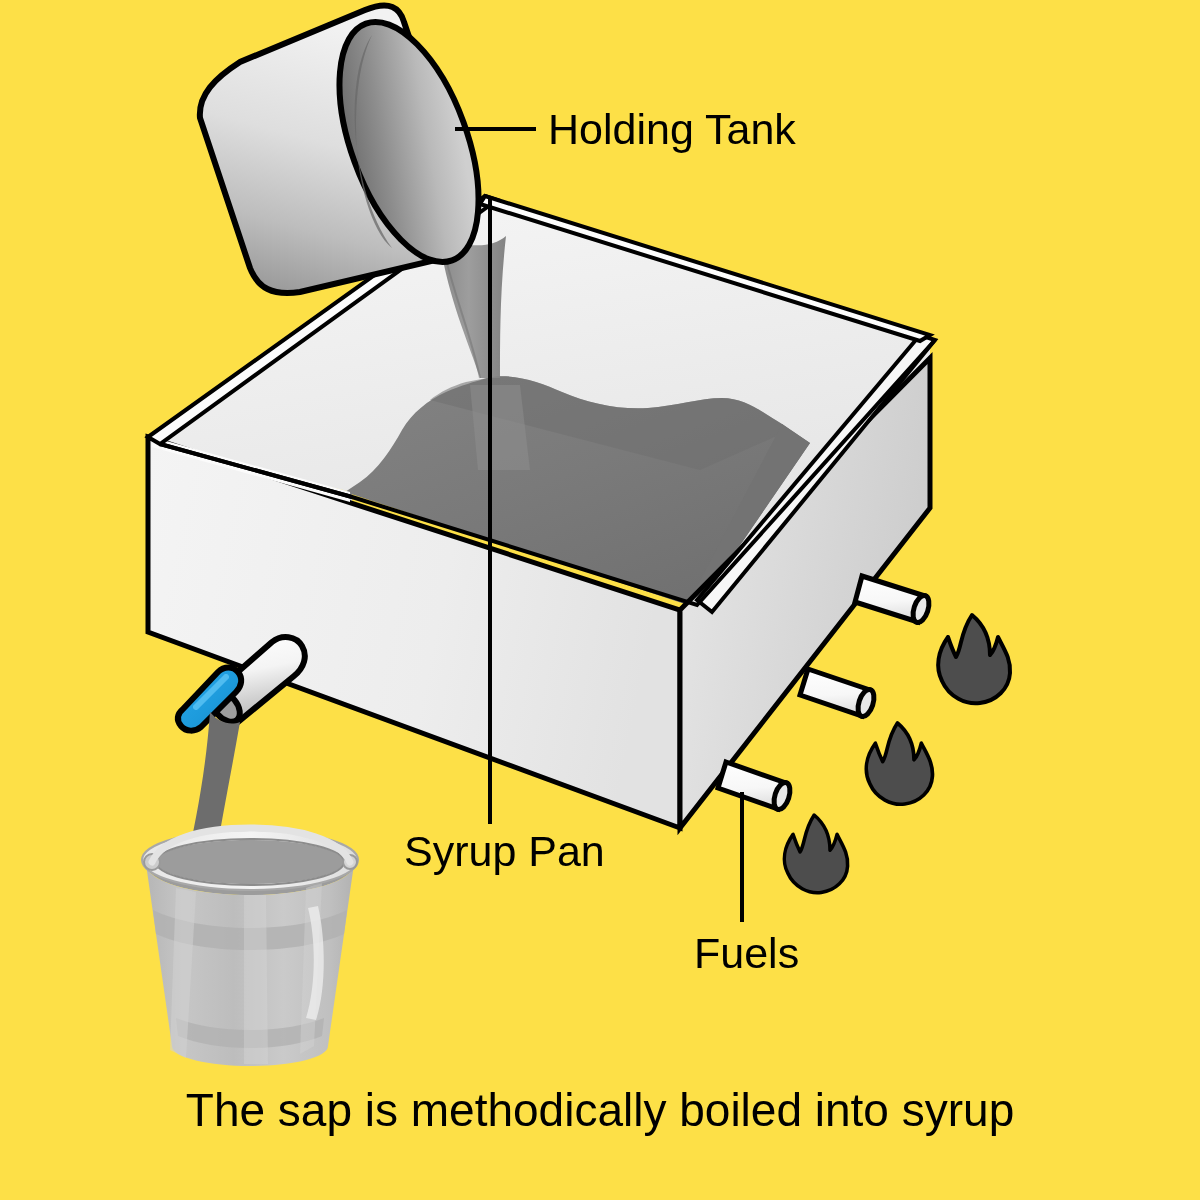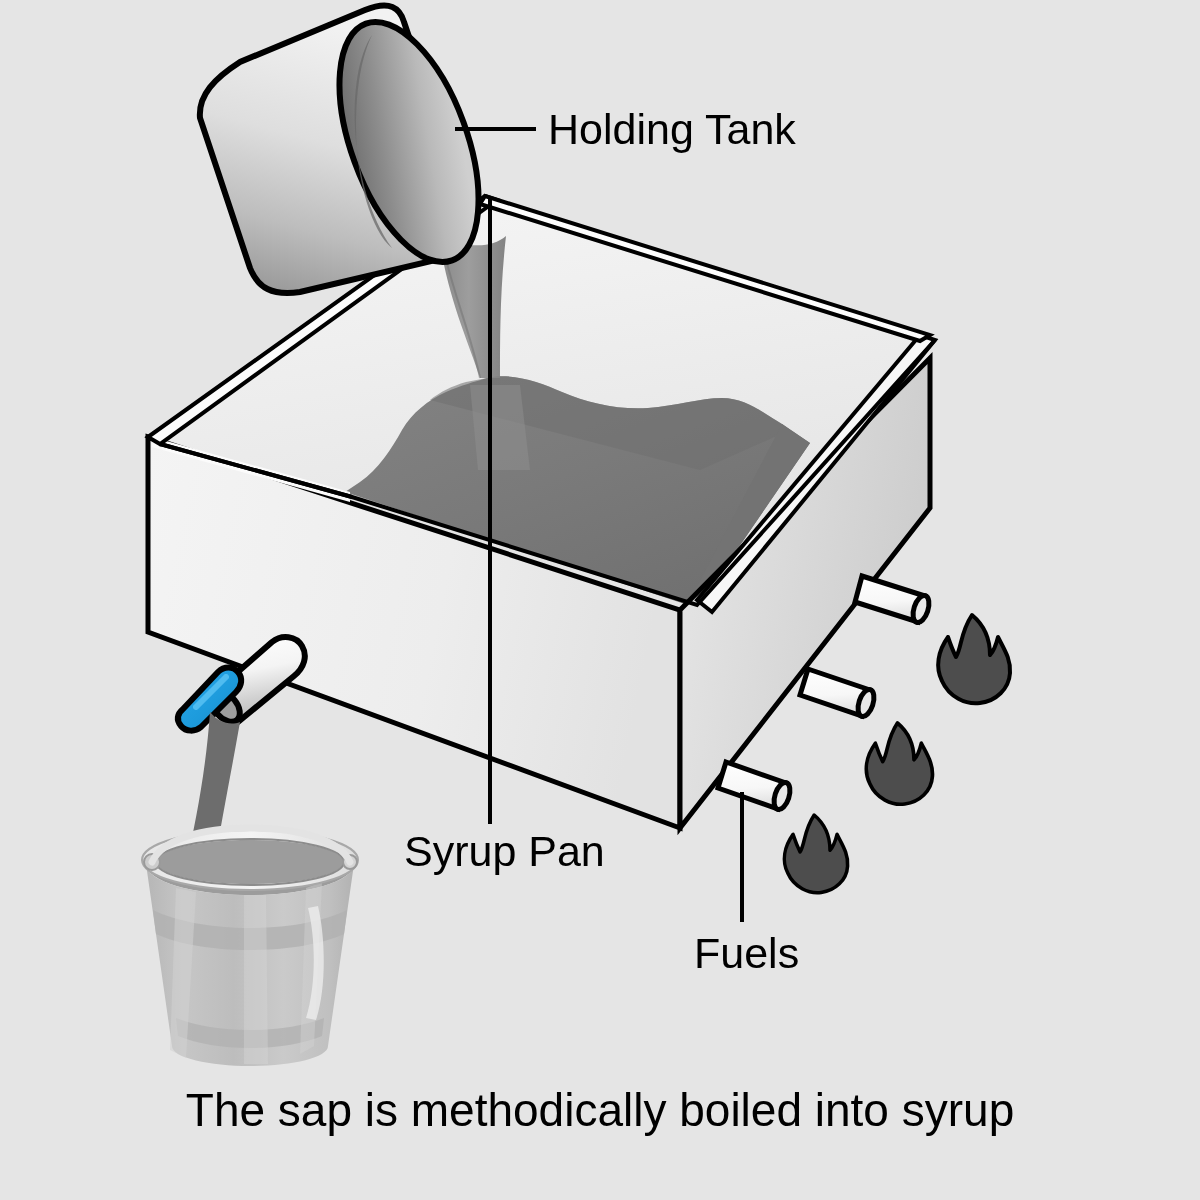--- a/index.html
+++ b/index.html
@@ -10,21 +10,21 @@
   body {
     width: 1200px;
     height: 1200px;
     overflow: hidden;
     font-family: "Liberation Sans", sans-serif;
   }
   #diagram-root {
     position: relative;
     width: 1200px;
     height: 1200px;
-    background: #e5e5e5;
+    background: #fde047;
   }
   svg#scene {
     position: absolute;
     top: 0;
     left: 0;
     width: 1200px;
     height: 1200px;
     display: block;
   }
   .label-text {

